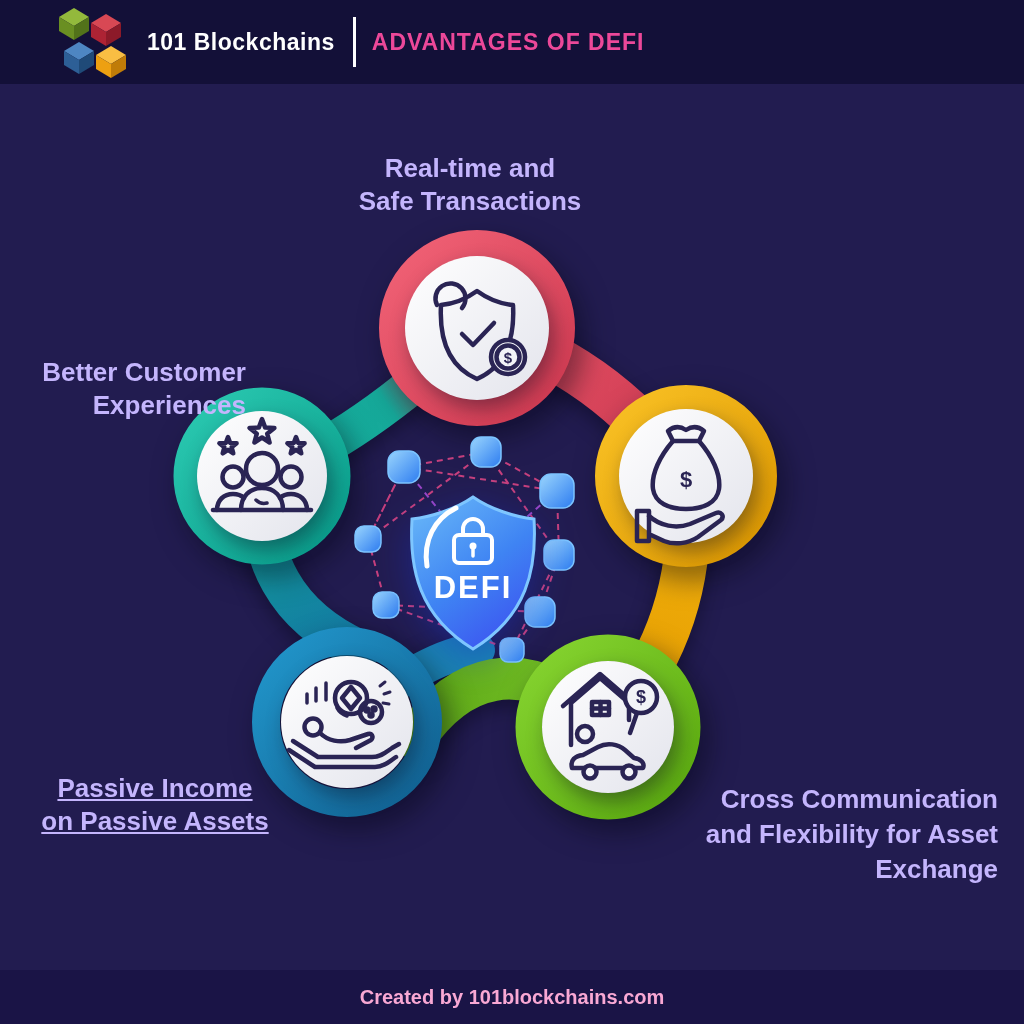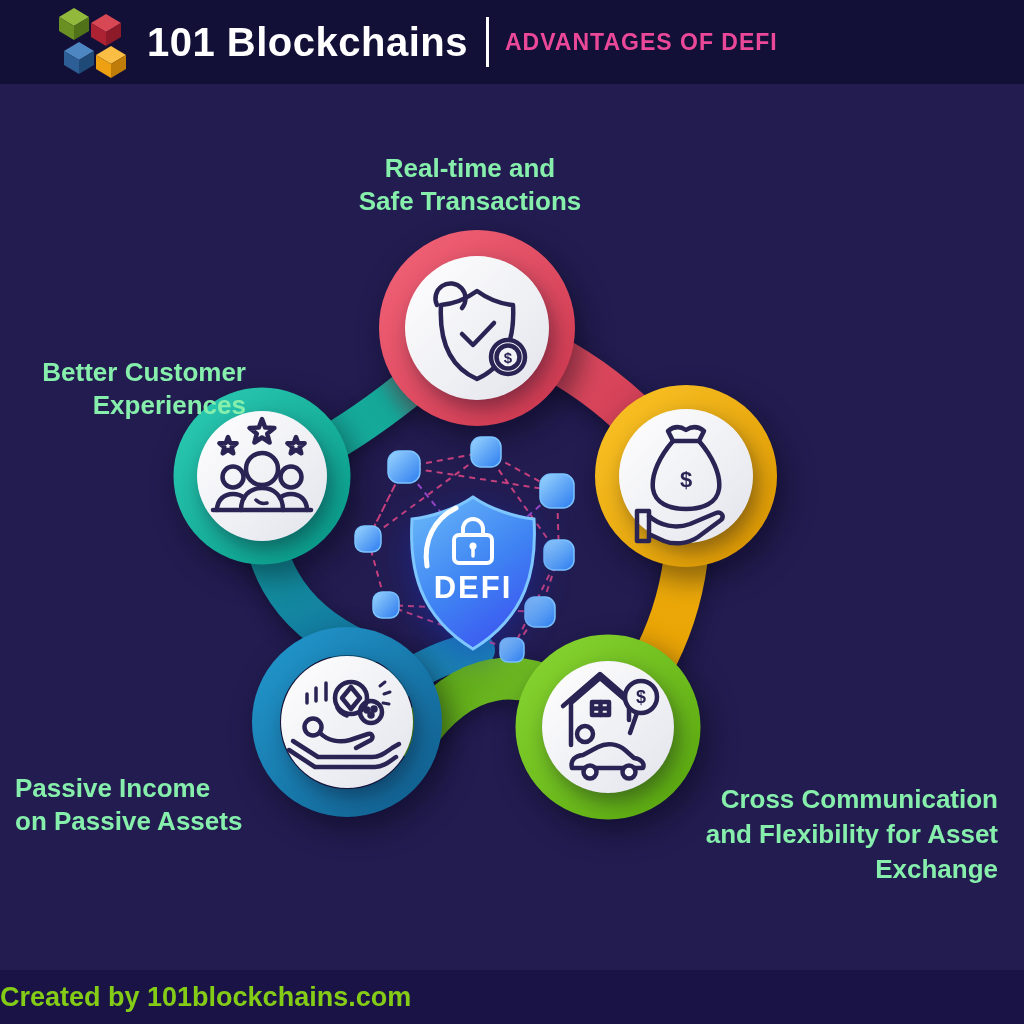--- a/index.html
+++ b/index.html
@@ -1,34 +1,34 @@
 <!DOCTYPE html>
 <html><head>
 <meta charset="utf-8">
 <style>
   html,body{margin:0;padding:0;background:#221c50;}
   #stage{position:relative;width:1024px;height:1024px;background:#221c50;overflow:hidden;
          font-family:"Liberation Sans",sans-serif;}
   
   #hdr{position:absolute;left:0;top:0;width:1024px;height:84px;background:#131038;
        display:flex;align-items:center;}
-  #hdr .brand{color:#fff;font-size:40px;font-weight:800;margin-left:10px;letter-spacing:.5px;}
+  #hdr .brand{color:#fff;font-size:23px;font-weight:800;margin-left:10px;letter-spacing:.5px;}
   #hdr .divider{width:3px;height:50px;background:#ffffff;margin:0 16px 0 18px;}
   #hdr .title{color:#ec4899;font-size:23px;font-weight:800;letter-spacing:1px;}
   
-  .lbl{position:absolute;color:#86efac;font-weight:700;font-size:26px;line-height:33px;}
+  .lbl{position:absolute;color:#c4b5fd;font-weight:700;font-size:26px;line-height:33px;}
   .lbl div{white-space:nowrap;}
   #lbl-realtime{left:330px;top:152px;width:280px;text-align:center;}
   #lbl-customer{left:26px;top:324px;width:220px;text-align:right;margin-top:32px;}
   #lbl-loans{left:728px;top:322px;width:260px;text-align:left;}
-  #lbl-passive{left:15px;top:772px;width:280px;}
+  #lbl-passive{left:15px;top:772px;width:280px;text-align:center;text-decoration:underline;}
   #lbl-cross{left:698px;top:782px;width:300px;text-align:right;line-height:35px;}
   
   #ftr{position:absolute;left:0;bottom:0;width:1024px;height:54px;background:#1a1446;
-       color:#84cc16;font-size:27px;font-weight:600;line-height:54px;}
+       color:#f9a8d4;font-size:20px;font-weight:600;text-align:center;line-height:54px;}
   svg text{font-family:"Liberation Sans",sans-serif;}
   .icon{stroke:#2a2454;stroke-width:4.5;fill:none;stroke-linecap:round;stroke-linejoin:round;}
   .icontxt{fill:#2a2454;stroke:none;font-weight:700;}
 </style>
 </head>
 <body>
 
 <div id="stage">
 
   <div id="hdr">

